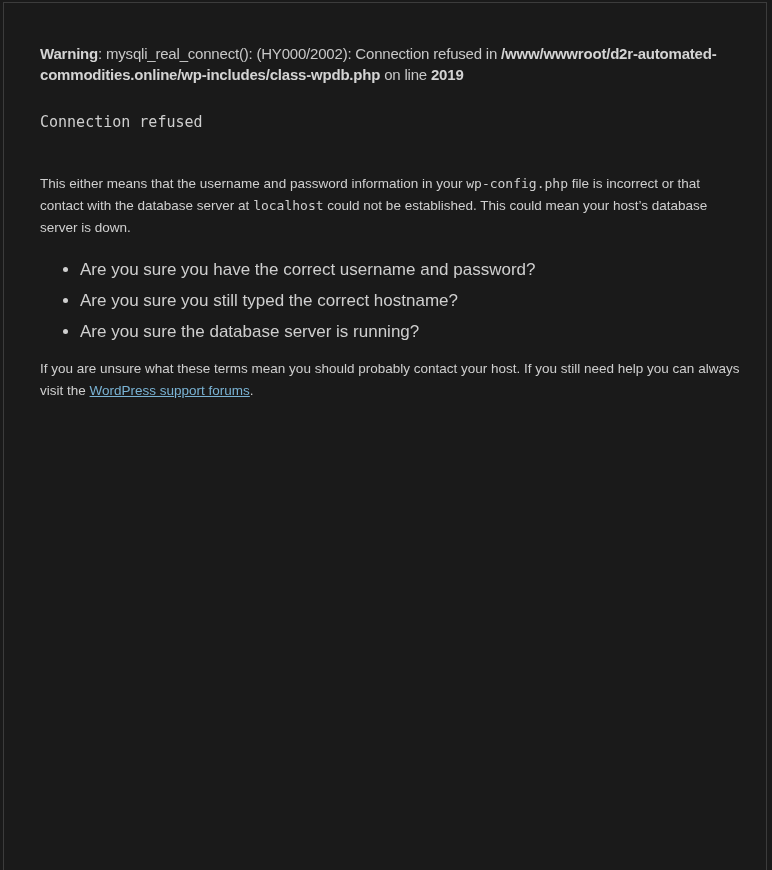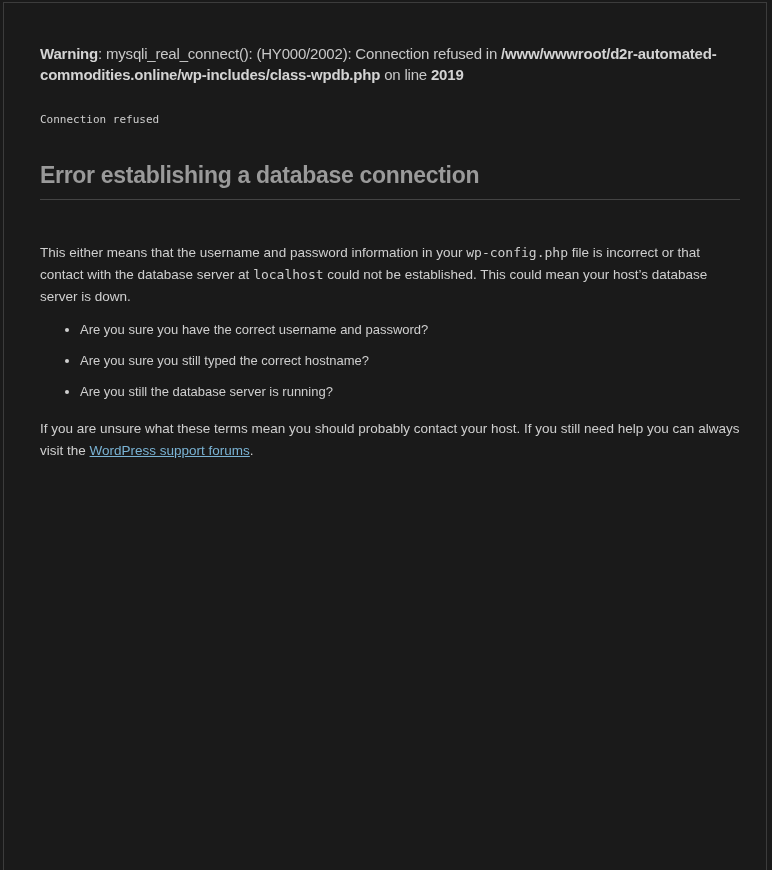--- a/index.html
+++ b/index.html
@@ -27,21 +27,21 @@
     .warning {
       font-size: 15px;
       line-height: 21px;
       color: #c8c8c8;
       margin: 0;
       letter-spacing: -0.2px;
     }
     .warning b { color: #d4d4d4; }
     .mono {
       font-family: "DejaVu Sans Mono", monospace;
-      font-size: 11px;
+      font-size: 15px;
     }
     .refused {
       margin-top: 28px;
       color: #cfcfcf;
     }
     h1 {
       margin: 36px 0 0 0;
       font-size: 23px;
       font-weight: bold;
       color: #9a9a9a;
@@ -50,44 +50,43 @@
       letter-spacing: -0.3px;
     }
     p.body {
       font-size: 13.5px;
       line-height: 22px;
       color: #cfcfcf;
       margin: 42px 0 0 0;
     }
     p.body .mono { font-size: 13px; }
     ul {
-      margin: 11px 0 0 0;
+      margin: 20px 0 0 0;
       padding-left: 40px;
-      font-size: 13px;
+      font-size: 17px;
       color: #cfcfcf;
     }
     ul li { margin-bottom: 10px; line-height: 21px; }
     a { color: #7ab3d4; }
   </style>
 </head>
 <body>
 
 <div class="frame">
   <div class="content">
 
     <p class="warning"><b>Warning</b><span>: mysqli_real_connect(): (HY000/2002): Connection refused in </span><b>/www/wwwroot/d2r-automated-commodities.online/wp-includes/class-wpdb.php</b><span> on line </span><b>2019</b></p>
 
     <div class="mono refused">Connection refused</div>
 
-    <h1>Error establishing a database connection</h1>
 
     <p class="body"><span>This either means that the username and password information in your </span><code class="mono">wp-config.php</code><span> file is incorrect or that contact with the database server at </span><code class="mono">localhost</code><span> could not be established. This could mean your host’s database server is down.</span></p>
 
     <ul>
       <li>Are you sure you have the correct username and password?</li>
       <li>Are you sure you still typed the correct hostname?</li>
-      <li>Are you still the database server is running?</li>
+      <li>Are you sure the database server is running?</li>
     </ul>
 
     <p class="body" style="margin-top:16px"><span>If you are unsure what these terms mean you should probably contact your host. If you still need help you can always visit the </span><a href="#">WordPress support forums</a><span>.</span></p>
 
   </div>
 </div>
 
 </body></html>

